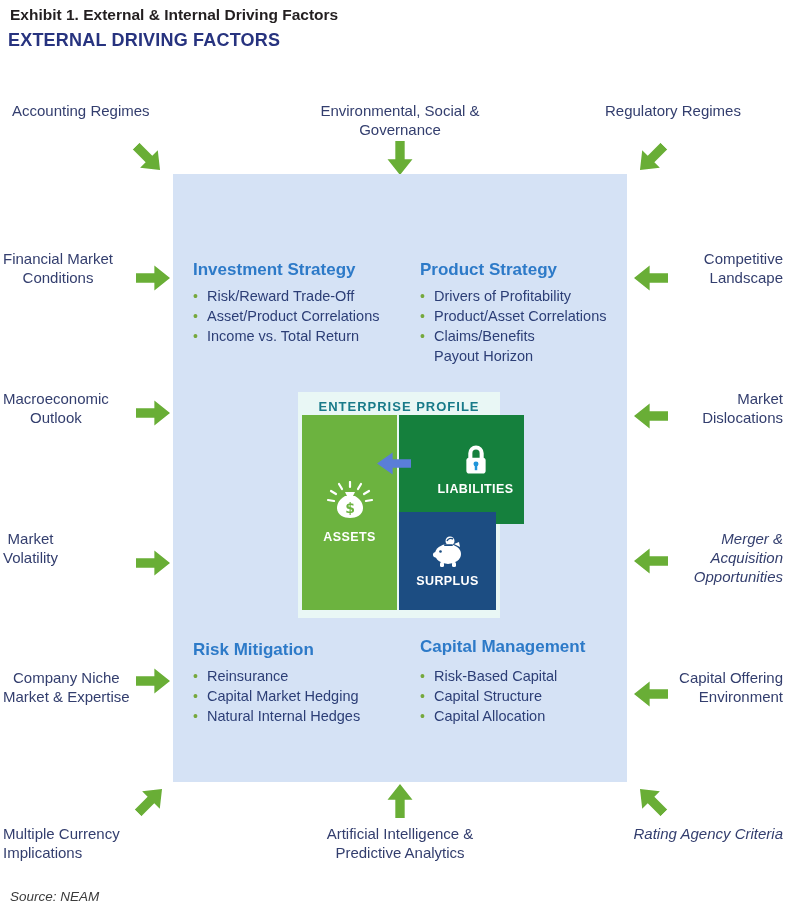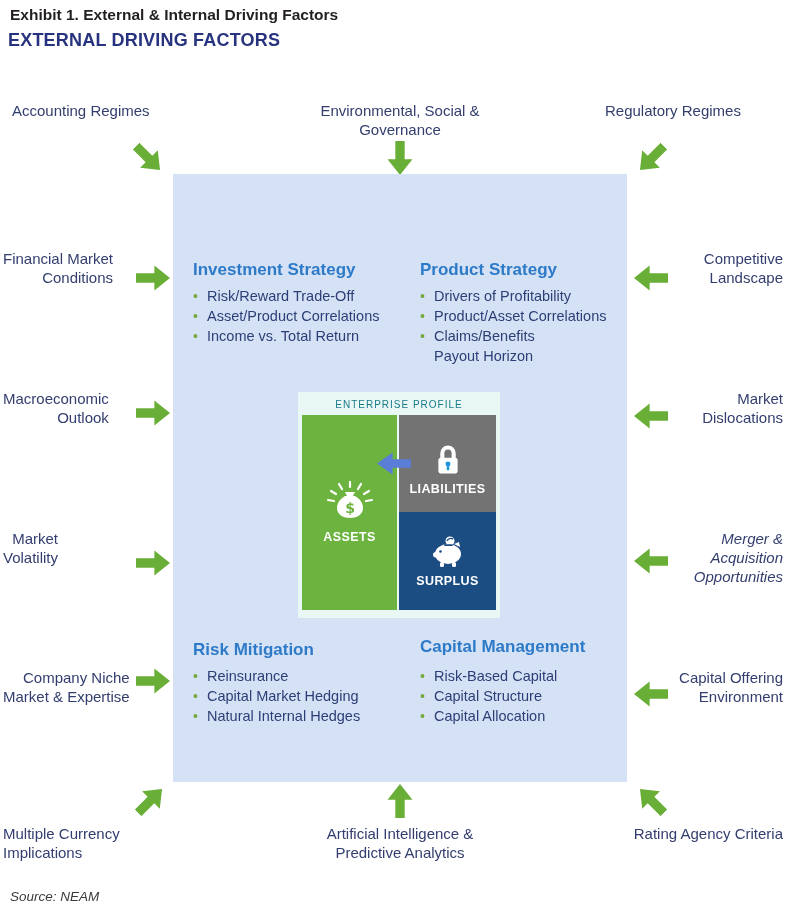--- a/index.html
+++ b/index.html
@@ -9,25 +9,25 @@
   .pre{white-space:pre-line;}
 
   .exhibit-title{left:10px;top:6px;font-size:15.5px;font-weight:bold;color:#231f20;}
   .section-title{left:8px;top:30px;font-size:18px;font-weight:bold;color:#27337f;letter-spacing:.2px;}
   .source-note{left:10px;top:889px;font-size:13.5px;font-style:italic;color:#3b3b3b;}
 
   .ext-label{font-size:15px;line-height:19px;color:#333e6e;}
   .t-left{left:12px;top:101px;text-align:left;}
   .t-center{left:280px;top:101px;width:240px;text-align:center;}
   .t-right{left:605px;top:101px;text-align:left;}
-  .l-side{left:3px;text-align:right;}
+  .l-side{left:3px;text-align:center;}
   .r-side{right:20px;text-align:right;}
   .b-left{left:3px;top:824px;text-align:left;}
   .b-center{left:280px;top:824px;width:240px;text-align:center;}
-  .b-right{right:20px;top:824px;text-align:right;}
+  .b-right{right:20px;top:824px;text-align:right;font-style:italic;}
 
   .arr{position:absolute;width:34px;height:26px;background:#69ae36;
        clip-path:polygon(0 32%,54% 32%,54% 2%,100% 50%,54% 98%,54% 68%,0 68%);}
   .arr.dr{transform:rotate(45deg);}
   .arr.d {transform:rotate(90deg);}
   .arr.dl{transform:rotate(135deg);}
   .arr.l {transform:rotate(180deg);}
   .arr.ul{transform:rotate(225deg);}
   .arr.u {transform:rotate(270deg);}
   .arr.ur{transform:rotate(315deg);}
@@ -36,24 +36,24 @@
   .inner-title{position:absolute;top:24px;left:0;width:100%;text-align:center;
                font-size:21px;font-weight:bold;color:#1c3e70;letter-spacing:.2px;}
   .sec-head{position:absolute;font-size:17px;font-weight:bold;color:#2d7ac8;}
   .blist{position:absolute;margin:0;padding:0;list-style:none;}
   .blist li{display:flex;font-size:14.5px;line-height:20px;color:#2c3e76;}
   .blist .dot{width:14px;flex:0 0 14px;color:#76a83d;font-size:14px;}
   .blist .btext{white-space:pre-line;}
 
   .panel{left:298px;top:392px;width:202px;height:226px;background:#e9f7f5;}
   .panel-title{position:absolute;top:7px;left:0;width:100%;text-align:center;
-               font-size:10px;font-weight:normal;color:#187a89;letter-spacing:1px;}
+               font-size:13px;font-weight:bold;color:#187a89;letter-spacing:1px;}
   .blk{position:absolute;display:flex;flex-direction:column;align-items:center;justify-content:center;gap:5px;}
   .blk-assets{left:4px;top:23px;width:95px;height:195px;background:#6cb33f;}
-  .blk-liab{left:101px;top:23px;width:97px;height:109px;background:#737373;}
+  .blk-liab{left:101px;top:23px;width:97px;height:109px;background:#15803d;padding-left:28px;}
   .blk-surp{left:101px;top:120px;width:97px;height:98px;background:#1c4d82;}
   .blk-label{font-size:12.5px;font-weight:bold;color:#ffffff;letter-spacing:.4px;}
   .flow-arrow{position:absolute;left:79px;top:60px;width:34px;height:23px;background:#5a7ed8;
               clip-path:polygon(0 32%,54% 32%,54% 2%,100% 50%,54% 98%,54% 68%,0 68%);
               transform:rotate(180deg);z-index:3;}
 </style>
 </head>
 <body>
 
 <div id="canvas">

